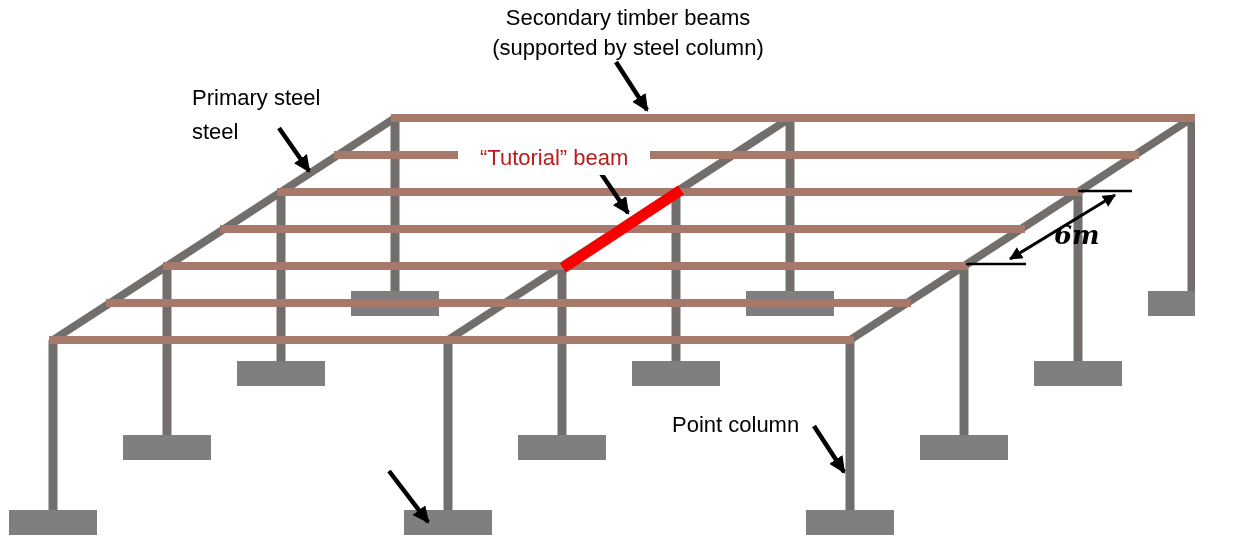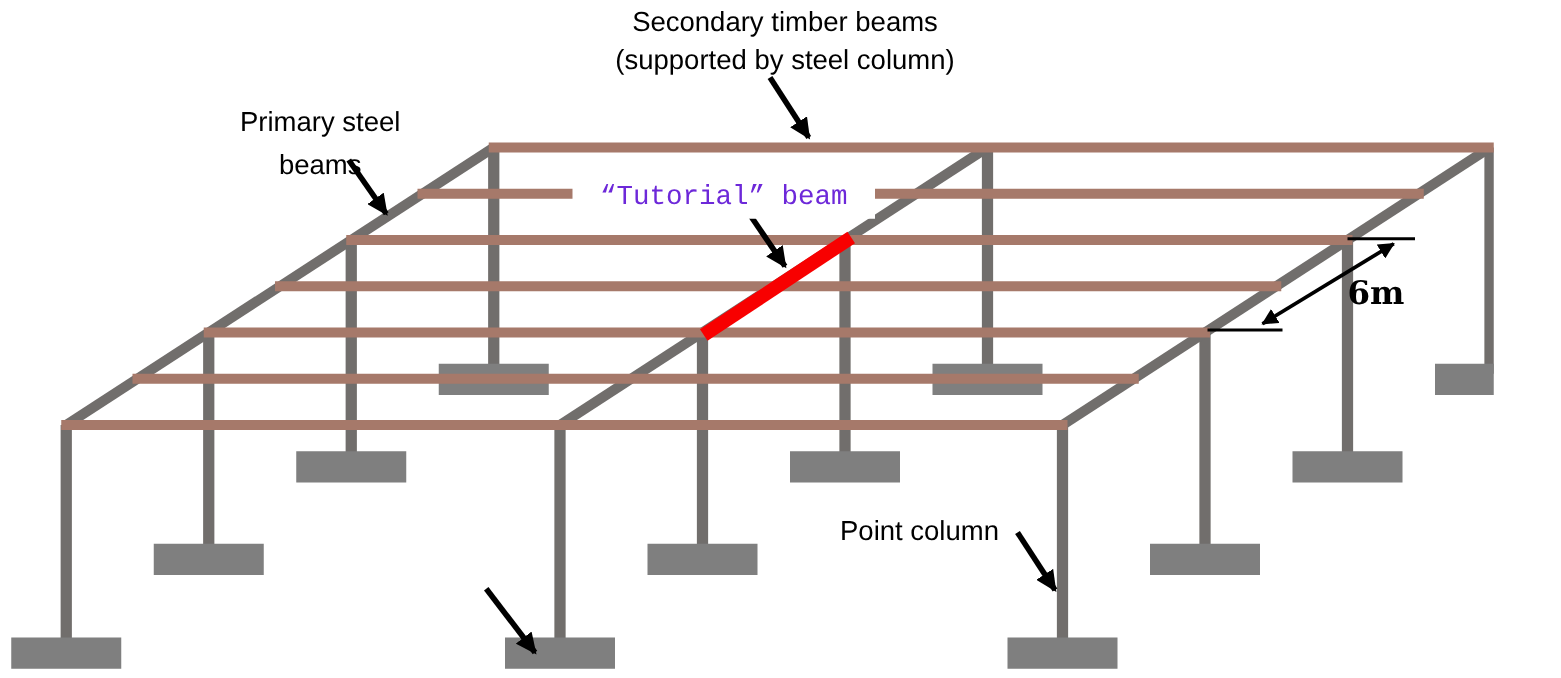--- a/index.html
+++ b/index.html
@@ -4,25 +4,25 @@
 <style>
   html,body{margin:0;padding:0;background:#fff;}
   .stage{
     position:relative;width:1195px;height:542px;background:#fff;overflow:hidden;
     font-family:"Liberation Sans",sans-serif;
   }
   .stage svg{position:absolute;left:0;top:0;}
   .lbl{position:absolute;font-size:22px;color:#000;white-space:nowrap;line-height:30px;}
   .lbl .line{display:block;}
   #lbl-secondary{left:438px;top:3px;width:380px;text-align:center;line-height:30px;}
-  #lbl-primary{left:192px;top:81px;line-height:34px;text-align:center;}
+  #lbl-primary{left:192px;top:81px;line-height:34px;}
   #lbl-tutorial{left:458px;top:141px;background:#fff;padding:2px 22px;}
   #lbl-6m{
     left:1054px;top:220px;
-    font-family:"DejaVu Serif",serif;font-weight:bold;font-size:26px;margin-left:24px;
+    font-family:"DejaVu Serif",serif;font-weight:bold;font-style:italic;font-size:26px;
   }
   #lbl-steel-column{left:672px;top:410px;}
   #lbl-point-foundation{left:256px;top:444px;}
 </style>
 </head>
 <body>
 
 <div class="stage" style="background: rgb(255, 255, 255);">
 
   <svg id="scene" width="1249" height="542" viewBox="0 0 1249 542">
@@ -79,23 +79,23 @@
       <line x1="814" y1="426" x2="844" y2="472" stroke="#000000" stroke-width="4.5" marker-end="url(#ah-label)"></line>
     </svg>
 
   <div class="lbl" id="lbl-secondary">
     <span class="line">Secondary timber beams</span>
     <span class="line">(supported by steel column)</span>
   </div>
 
   <div class="lbl" id="lbl-primary">
     <span class="line">Primary steel</span>
-    <span class="line">beams</span>
+    <span class="line">steel</span>
   </div>
 
-  <div class="lbl" id="lbl-tutorial" style="color: #6d28d9; font-family: Liberation Mono, monospace;">“Tutorial” beam</div>
+  <div class="lbl" id="lbl-tutorial" style="color: #b91c1c;">“Tutorial” beam</div>
 
   <div class="lbl" id="lbl-6m">6m</div>
 
   <div class="lbl" id="lbl-steel-column">Point column</div>
 
 
 </div>
 
 </body></html>

